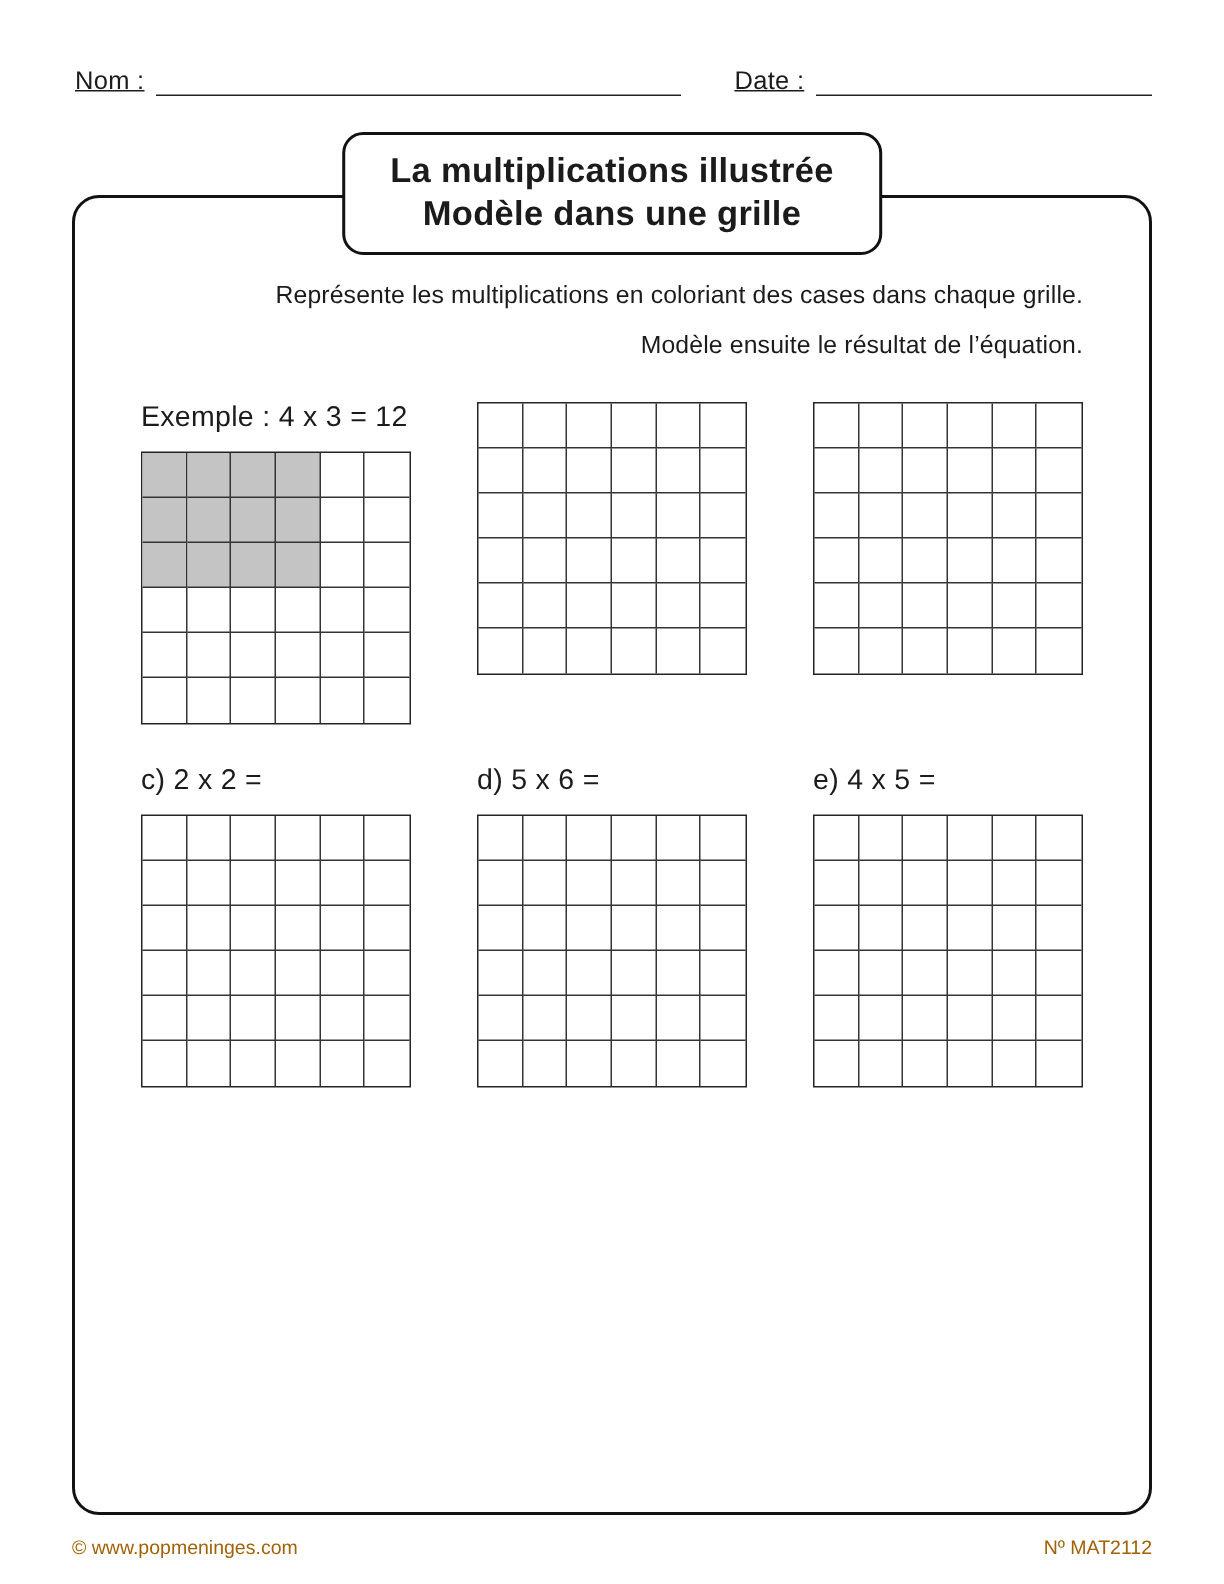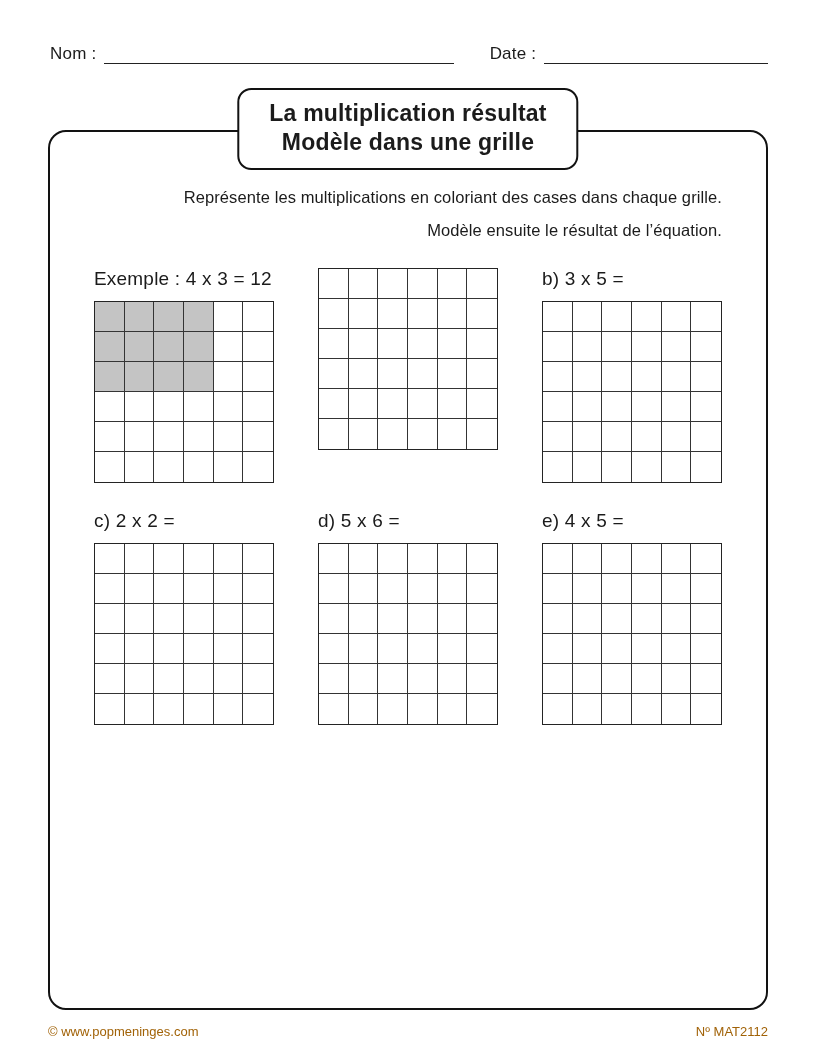--- a/index.html
+++ b/index.html
@@ -13,20 +13,21 @@
     color: #1b1b1b;
     overflow: hidden;
   }
 
   
   .header-row {
     position: absolute;
     top: 44px; left: 50px; right: 48px;
     display: flex;
     gap: 36px;
+    text-decoration: underline;
   }
   .field { display: flex; align-items: flex-end; }
   .field-nom { flex: 1.45; }
   .field-date { flex: 1; }
   .field-label { font-size: 17px; letter-spacing: 0.2px; white-space: nowrap; }
   .field-line {
     flex: 1;
     margin-left: 8px;
     border-bottom: 1.6px solid #222;
     height: 19px;
@@ -118,21 +119,21 @@
       <span class="field-label">Nom :</span>
       <span class="field-line"></span>
     </div>
     <div class="field field-date">
       <span class="field-label">Date :</span>
       <span class="field-line"></span>
     </div>
   </div>
 
   <div class="title-box">
-    <div class="title-line">La multiplication résultat</div>
+    <div class="title-line">La multiplications illustrée</div>
     <div class="title-line">Modèle dans une grille</div>
   </div>
 
   <div class="main-box">
     <div class="instructions">
       <p>Représente les multiplications en coloriant des cases dans chaque grille.</p>
       <p>Modèle ensuite le résultat de l’équation.</p>
     </div>
 
     <div class="problems">
@@ -213,21 +214,20 @@
             <div class="grid-cell last-row"></div>
             <div class="grid-cell last-row"></div>
             <div class="grid-cell last-row"></div>
             <div class="grid-cell last-row"></div>
             <div class="grid-cell last-row"></div>
             <div class="grid-cell last-col last-row"></div>
           </div>
   </div>
 
   <div class="problem">
-    <div class="problem-label">b) 3 x 5 =</div>
     <div class="mult-grid" style="grid-template-columns: repeat(6, 1fr);">
             <div class="grid-cell"></div>
             <div class="grid-cell"></div>
             <div class="grid-cell"></div>
             <div class="grid-cell"></div>
             <div class="grid-cell"></div>
             <div class="grid-cell last-col"></div>
             <div class="grid-cell"></div>
             <div class="grid-cell"></div>
             <div class="grid-cell"></div>

